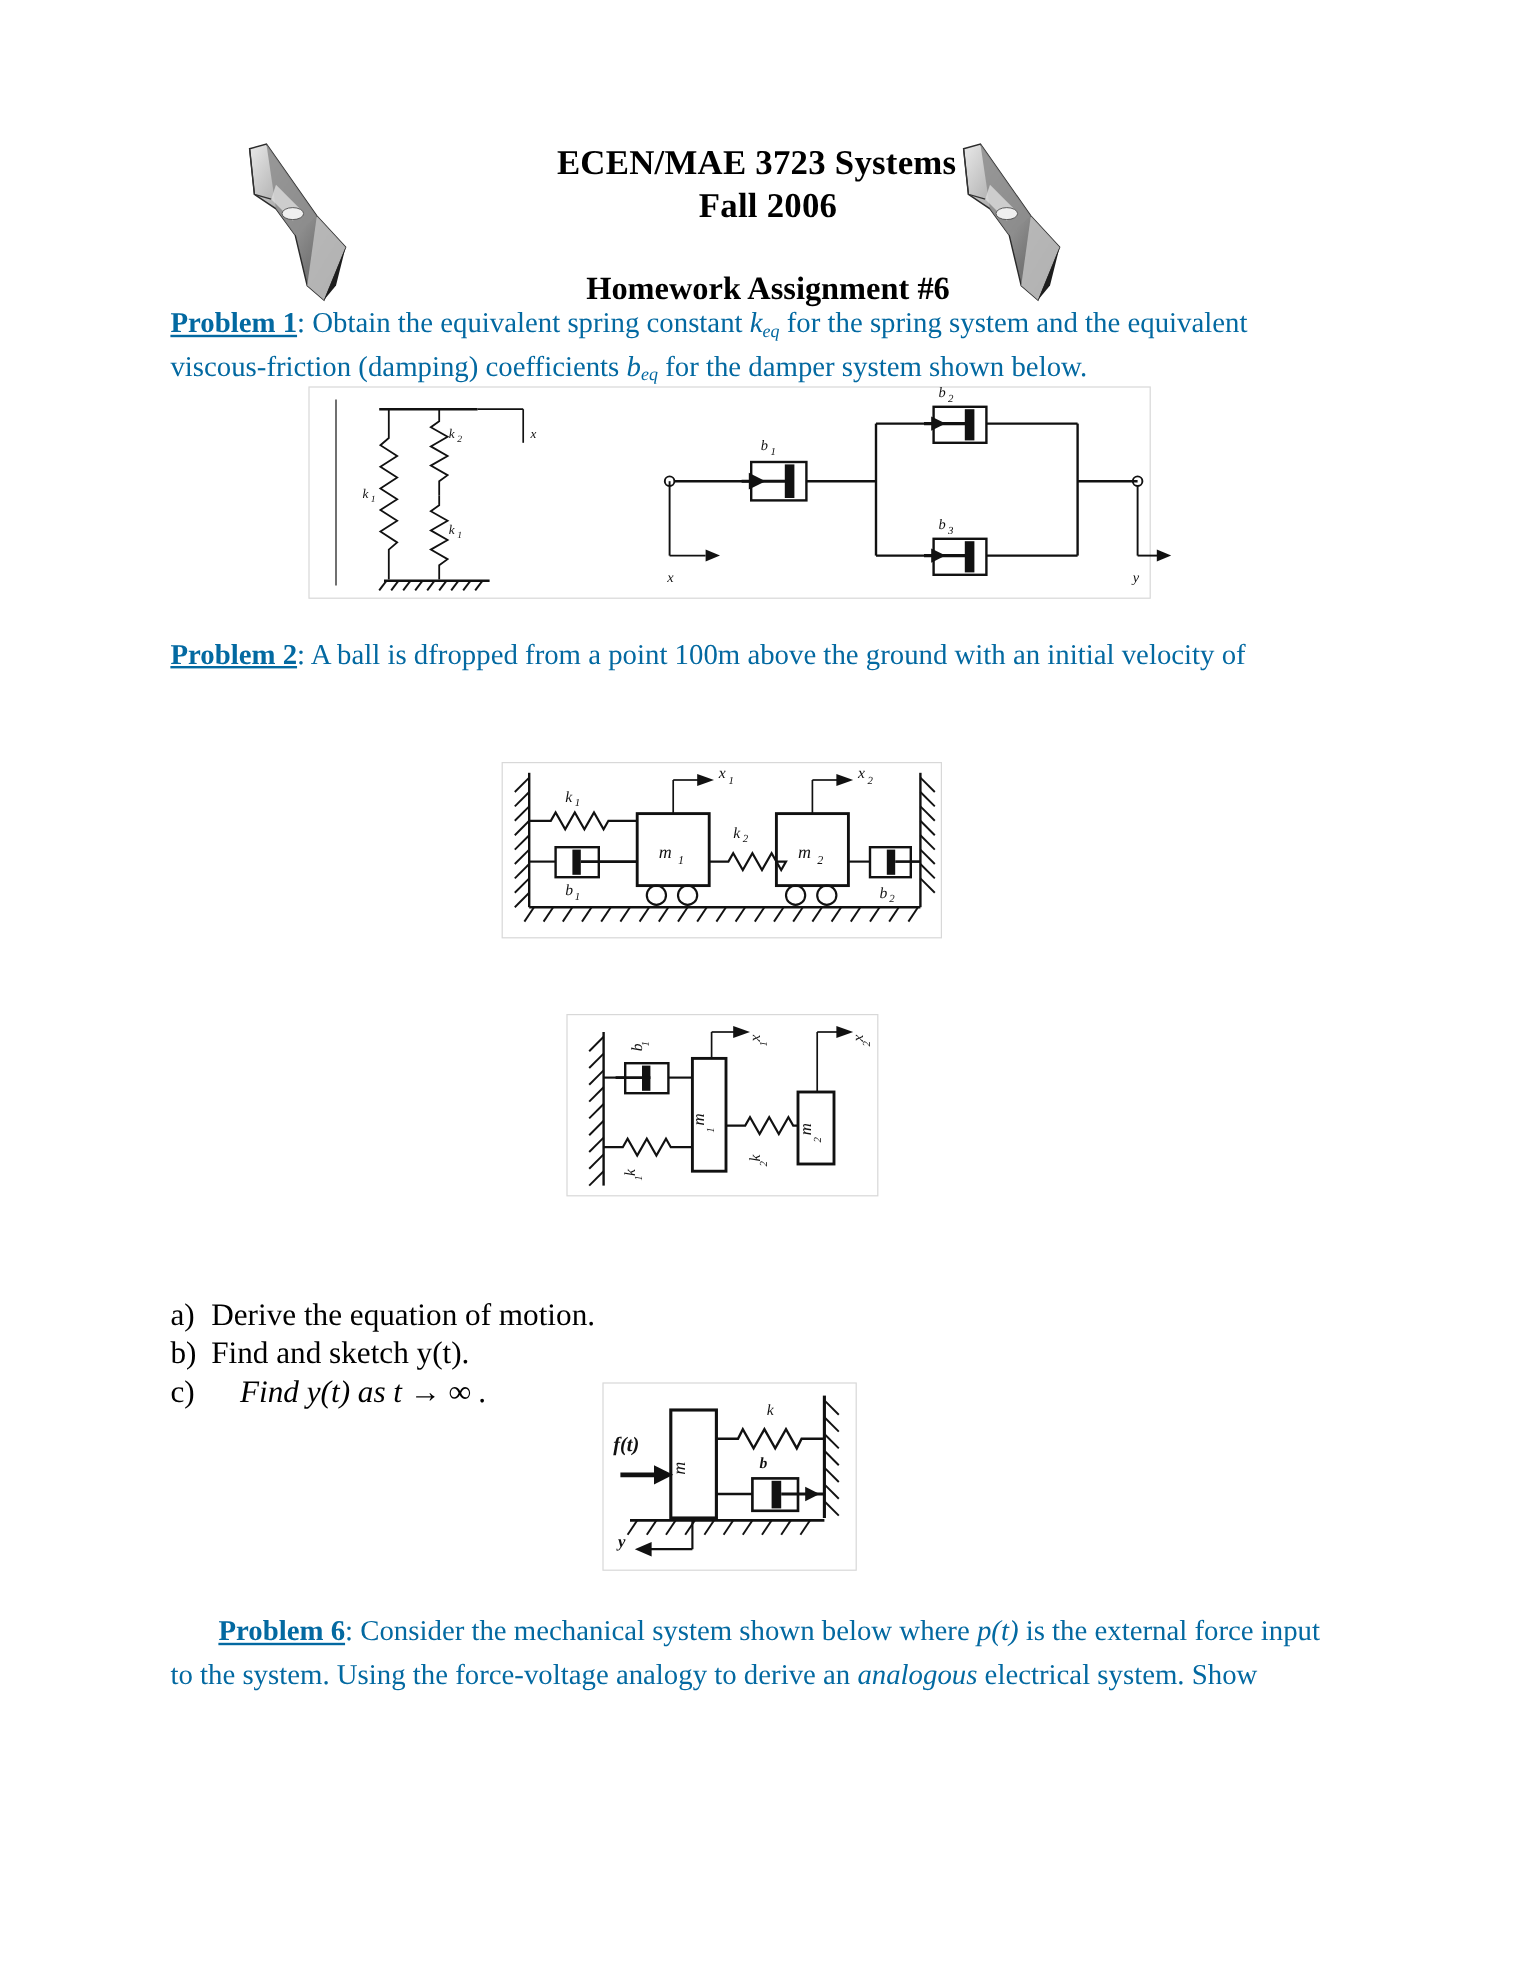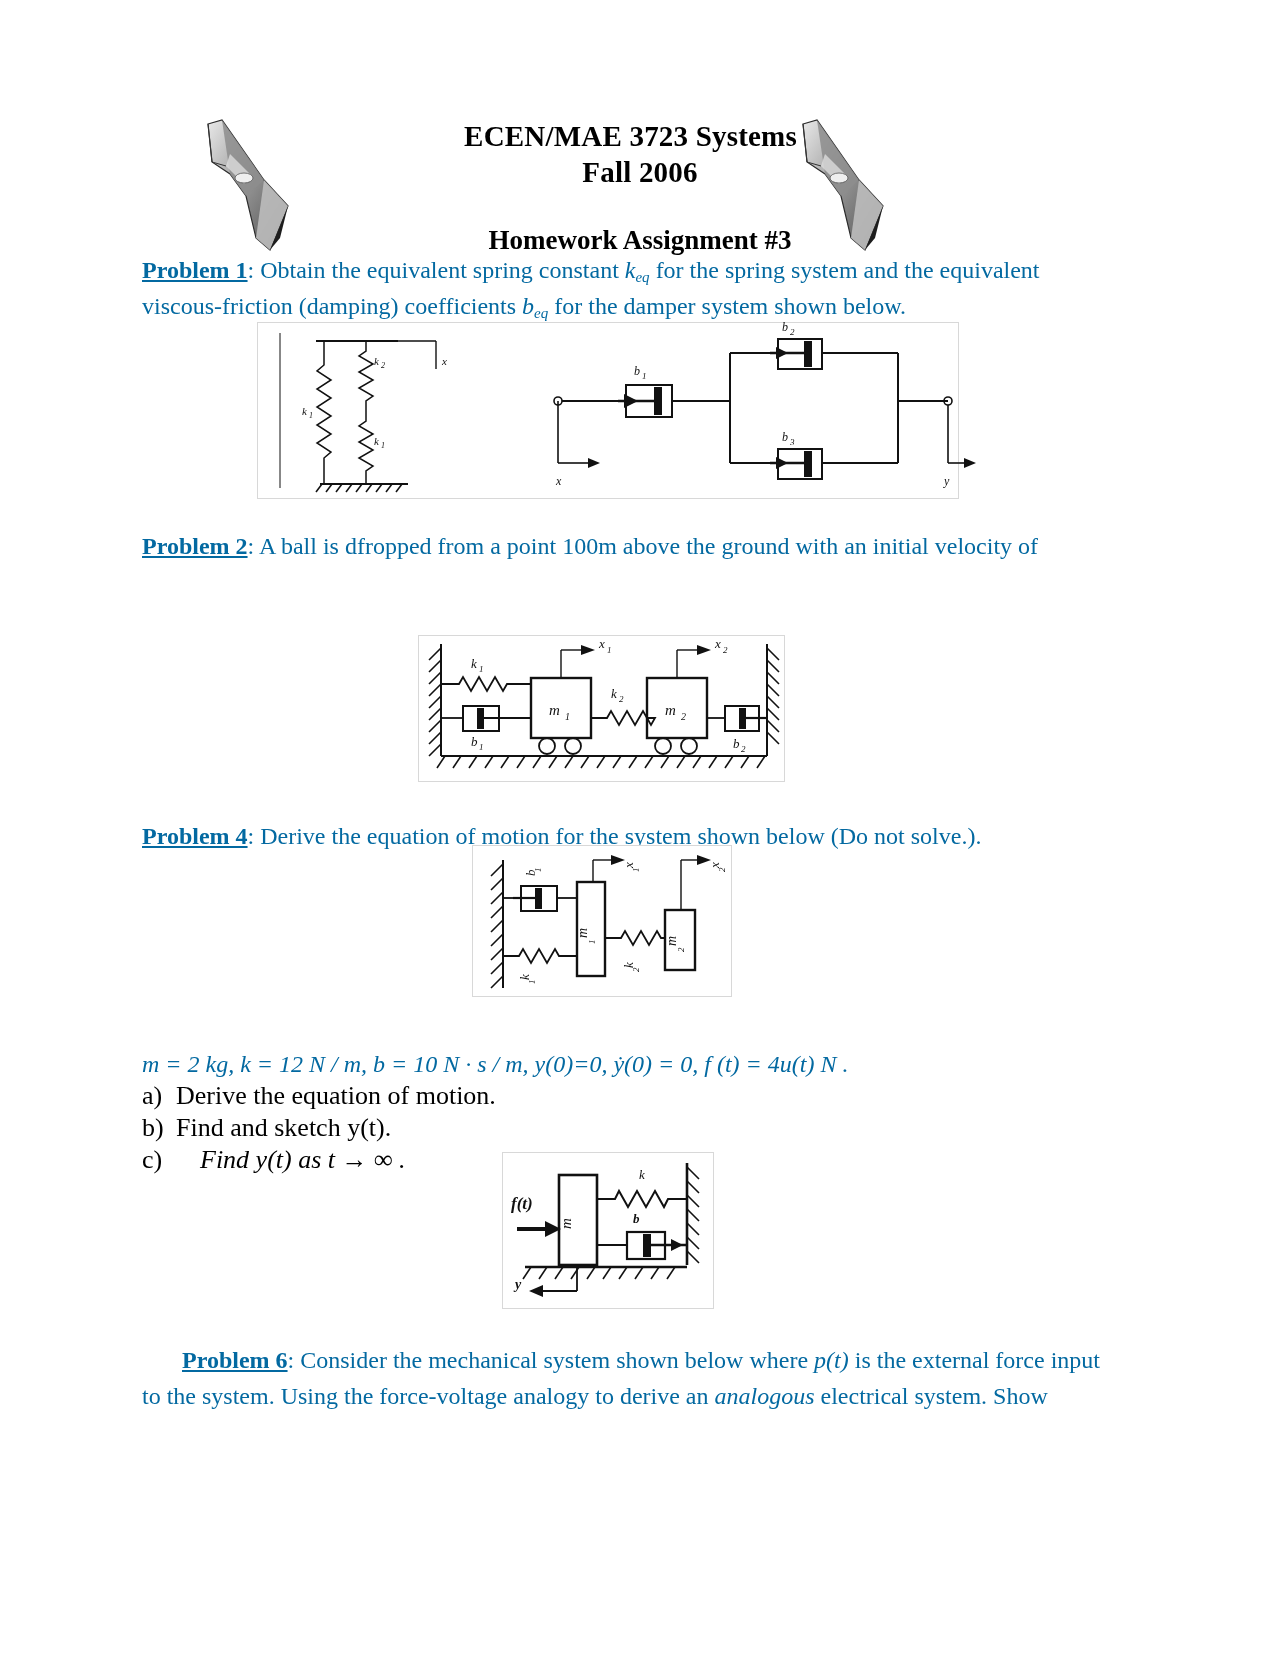--- a/index.html
+++ b/index.html
@@ -36,21 +36,21 @@
   .hatchline{stroke:#111;stroke-width:1.6;}
 </style>
 </head>
 <body>
 
 <div class="page">
 
   <div class="header">
     <div class="course-title">ECEN/MAE 3723 Systems I</div>
     <div class="course-title">Fall 2006</div>
-    <div class="hw-title">Homework Assignment #3</div>
+    <div class="hw-title">Homework Assignment #6</div>
   </div>
 
   <div class="bomber left">
     <svg width="110" height="140" viewBox="0 0 110 140">
       <defs>
         <linearGradient id="bgl" x1="0" y1="0" x2="1" y2="1">
           <stop offset="0" stop-color="#e9e9e9"></stop>
             <stop offset=".45" stop-color="#9b9b9b"></stop>
           <stop offset="1" stop-color="#4a4a4a"></stop>
         </linearGradient>
@@ -275,23 +275,20 @@
           <line x1="266" y1="120" x2="258" y2="132"></line>
         <line x1="282" y1="120" x2="274" y2="132"></line>
           <line x1="298" y1="120" x2="290" y2="132"></line>
         <line x1="314" y1="120" x2="306" y2="132"></line>
           <line x1="330" y1="120" x2="322" y2="132"></line>
         <line x1="346" y1="120" x2="338" y2="132"></line>
       </g>
     </svg>
   </div>
 
-  <div class="para" style="left:142px;top:818px;width:1000px;">
-    <span class="pnum">Problem 4</span><span>: Derive the equation of motion for the system shown below (Do not solve.).</span>
-  </div>
 
   <div class="figbox" style="left:472px;top:845px;width:258px;height:150px;">
     <svg width="256" height="148" viewBox="0 0 256 148">
 
       <line class="ink" x1="30" y1="14" x2="30" y2="142" stroke-width="2"></line>
       <g class="hatchline">
         <line x1="30" y1="18" x2="18" y2="30"></line>
           <line x1="30" y1="32" x2="18" y2="44"></line>
         <line x1="30" y1="46" x2="18" y2="58"></line>
           <line x1="30" y1="60" x2="18" y2="72"></line>
@@ -333,21 +330,20 @@
       <text class="lbl-it" x="166" y="26" font-size="9" transform="rotate(-90 166 26)">1</text>
 
       <line class="ink" x1="208" y1="64" x2="208" y2="14" stroke-width="1.4"></line>
       <line class="ink" x1="208" y1="14" x2="228" y2="14" stroke-width="1.4"></line>
       <polygon class="inkfill" points="224,9 238,14 224,19"></polygon>
       <text class="lbl-it" x="246" y="22" font-size="13" transform="rotate(-90 246 22)">x</text>
       <text class="lbl-it" x="252" y="26" font-size="9" transform="rotate(-90 252 26)">2</text>
     </svg>
   </div>
 
-  <div class="para" style="left:142px;top:1046px;width:1000px;font-style:italic;">m = 2 kg, k = 12 N / m, b = 10 N · s / m,  y(0)=0,  ẏ(0) = 0,  f (t) = 4u(t) N .</div>
 
   <div class="listrow" style="left:142px;top:1080px;">
     <span class="lbl">a)</span><span>Derive the equation of motion.</span>
   </div>
   <div class="listrow" style="left:142px;top:1112px;">
     <span class="lbl">b)</span><span>Find and sketch y(t).</span>
   </div>
   <div class="listrow" style="left:142px;top:1144px;">
     <span class="lbl">c)</span><span style="font-style:italic;margin-left:24px;">Find y(t) as t → ∞ .</span>
   </div>

